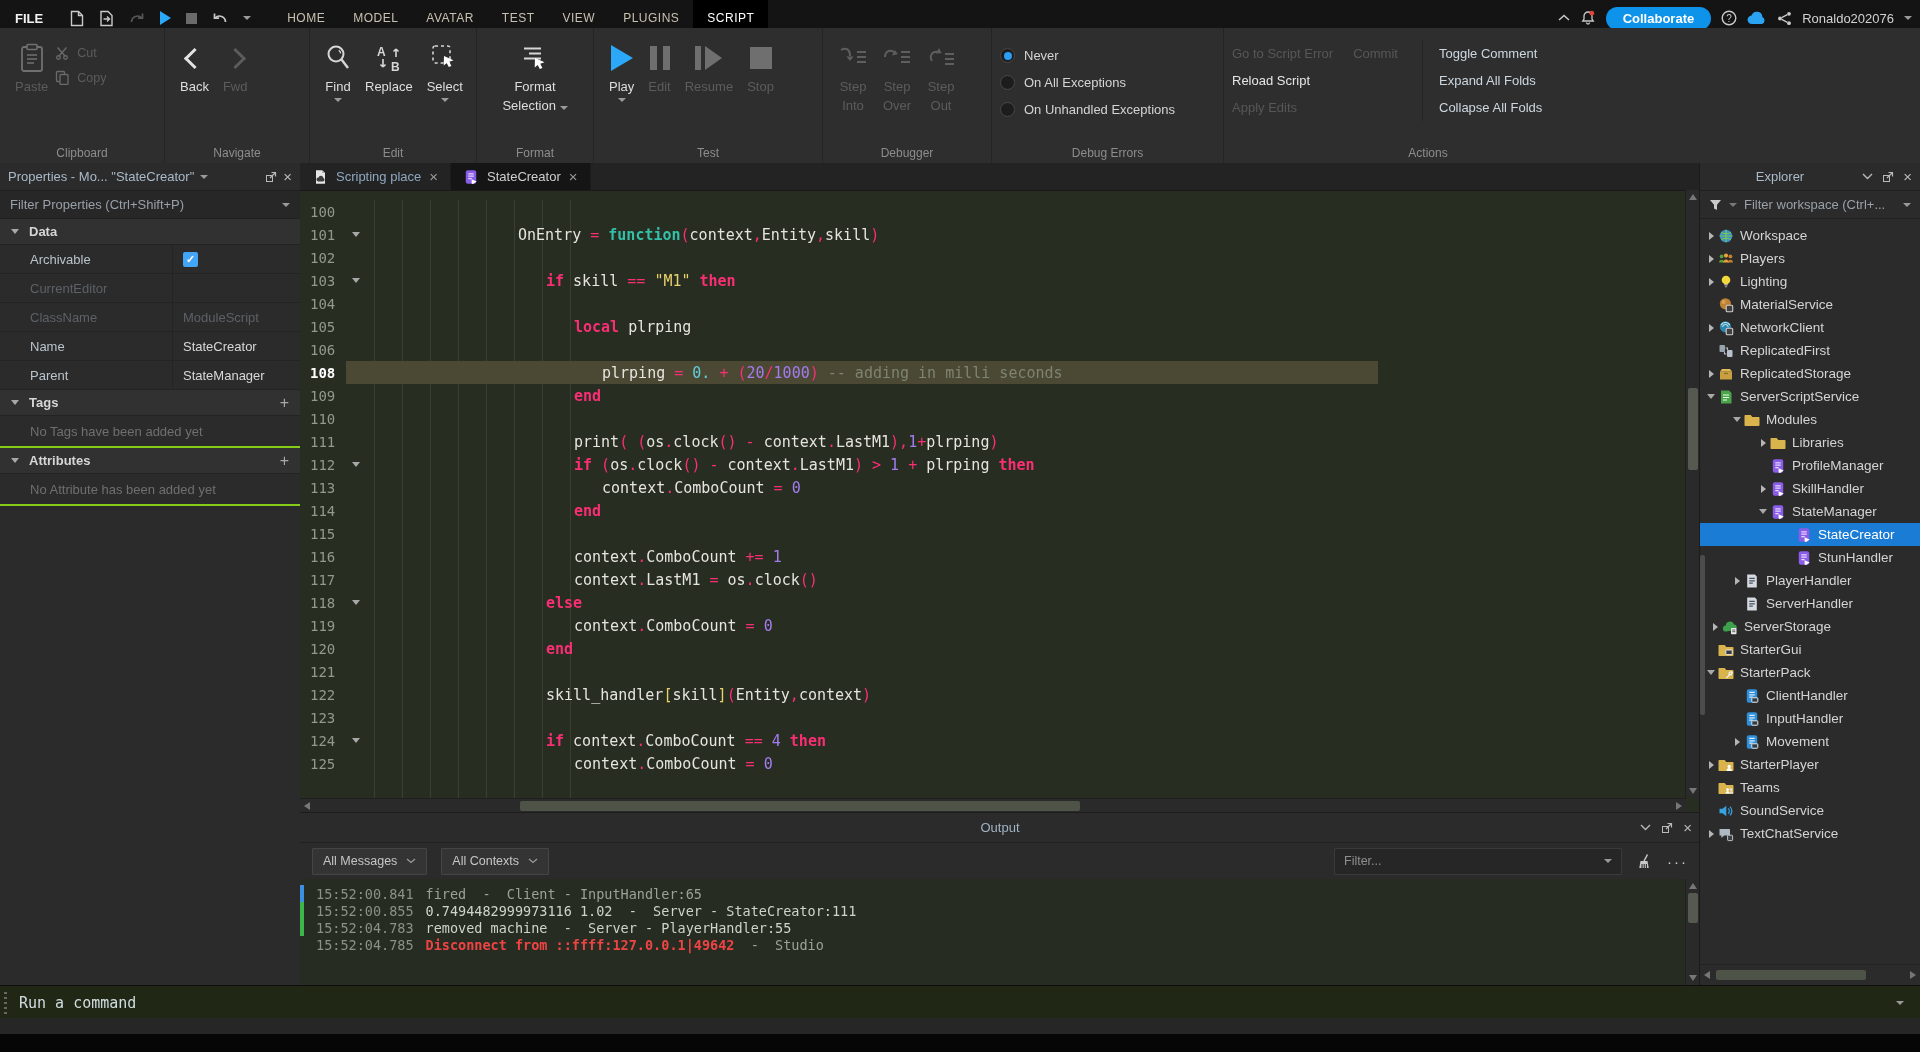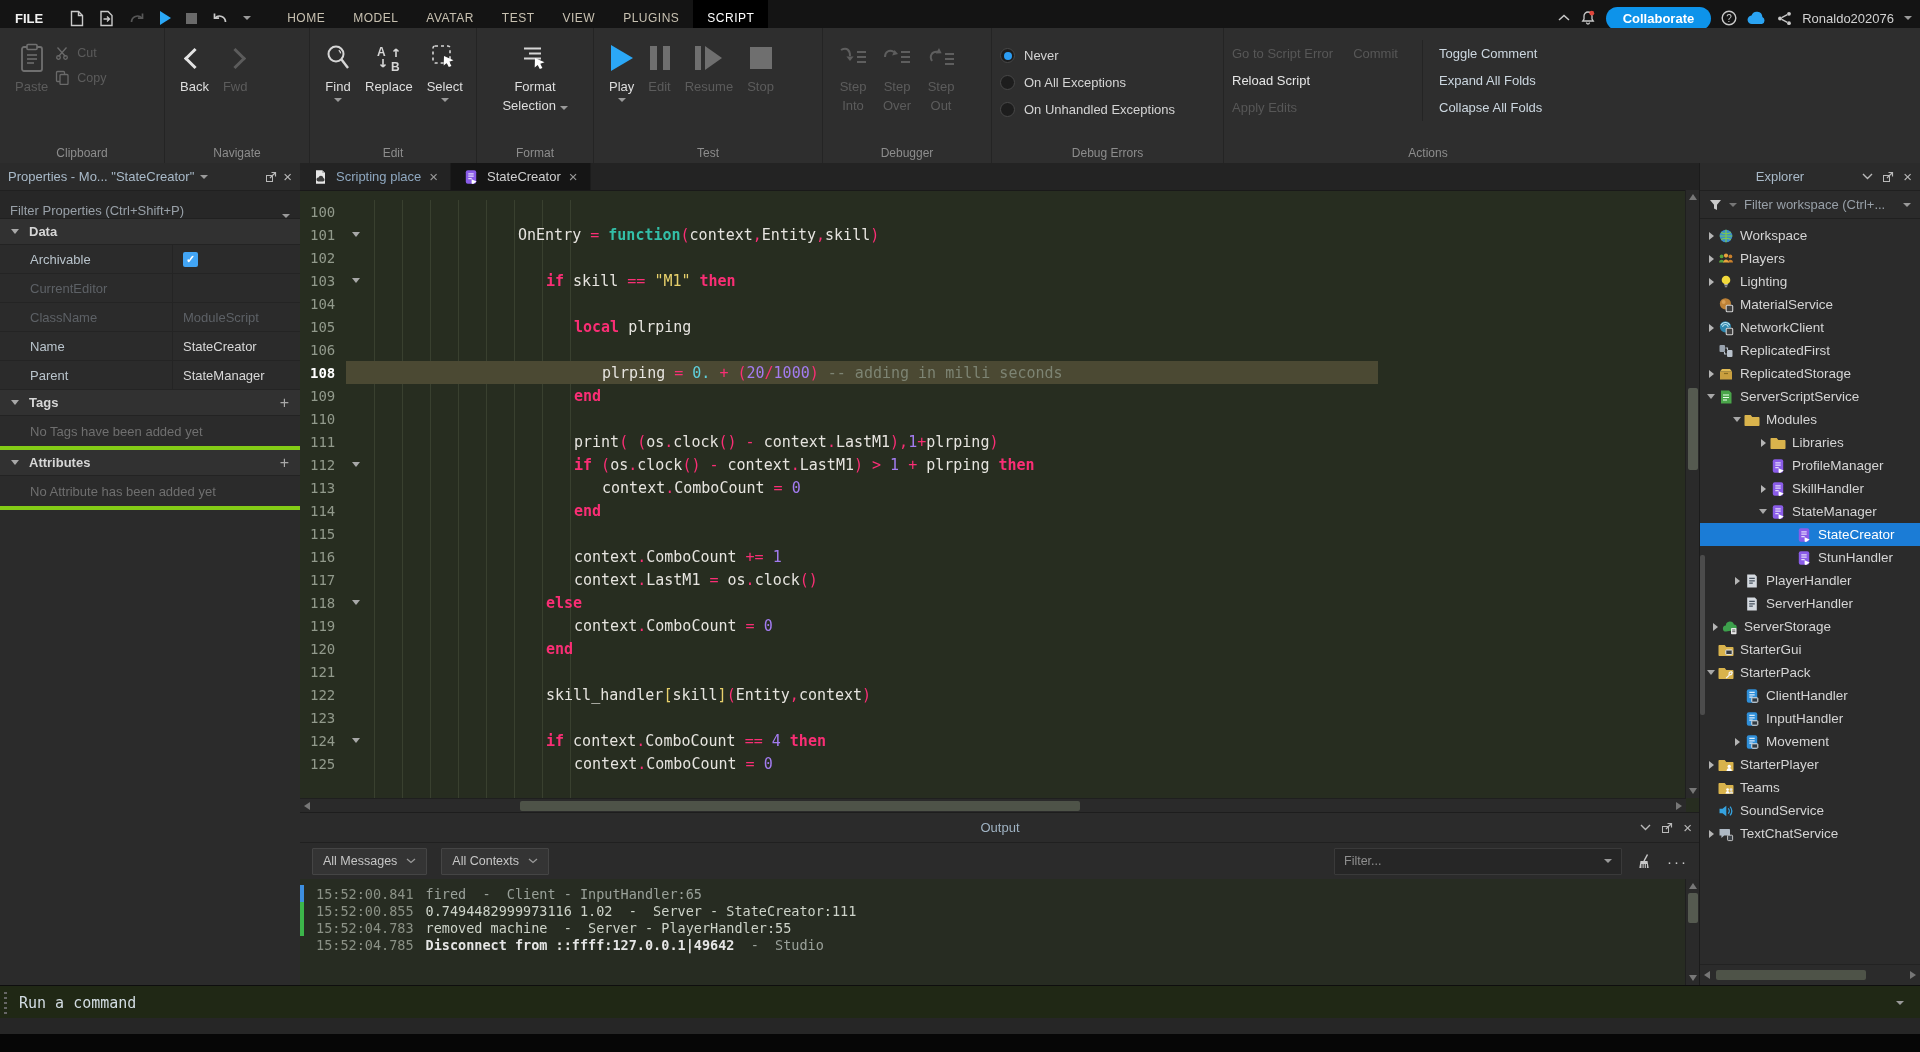--- a/index.html
+++ b/index.html
@@ -42,33 +42,33 @@
   .radio.sel::after{content:"";position:absolute;inset:2.5px;border-radius:50%;background:#2b9df4;}
   .abtn{height:27px;display:flex;align-items:center;font-size:13px;color:#ccd7e0;}
   .abtn.dis{color:#575757}
   .acts{display:flex;padding-top:6px}
   .actsL{width:190px;display:flex;flex-direction:column}
   .actsR{padding-left:16px;border-left:1px solid #242424;display:flex;flex-direction:column}
   
   .props{position:absolute;top:163px;left:0;width:300px;bottom:67px;background:#2b2b2b;border-right:1px solid #1b1b1b;}
   .phead{height:27px;display:flex;align-items:center;gap:6px;padding:0 8px;border-bottom:1px solid #202020;color:#a9bac9;font-size:13px;}
   .phead .sp{flex:1}
-  .pfilter{height:27px;background:#272727;border-bottom:1px solid #202020;display:flex;align-items:flex-end;padding:0 10px;color:#98a0a8;font-size:13px;}
+  .pfilter{height:27px;background:#272727;border-bottom:1px solid #202020;display:flex;align-items:center;padding:0 10px;color:#98a0a8;font-size:13px;}
   .pfilter .sp{flex:1}
   .psec{height:25px;background:#313131;display:flex;align-items:center;gap:10px;padding:0 11px;color:#d6d6d6;font-weight:bold;font-size:13px;border-bottom:1px solid #232323;}
   .psec .sp{flex:1}
   .plus{color:#a8a8a8;font-size:16px;font-weight:normal;}
   .tri-d{width:0;height:0;border-left:4.5px solid transparent;border-right:4.5px solid transparent;border-top:5px solid #a8a8a8;flex:none}
   .tri-r{width:0;height:0;border-top:4.5px solid transparent;border-bottom:4.5px solid transparent;border-left:5px solid #b5b5b5;flex:none}
   .prow{height:28px;display:flex;border-bottom:1px solid #242424;font-size:13px;}
   .plab{width:142px;padding-left:30px;display:flex;align-items:center;color:#b9c4cc;border-right:1px solid #242424;}
   .pval{flex:1;padding-left:10px;display:flex;align-items:center;color:#d8d8d8;}
   .dis2{color:#5d6166 !important;}
   .chk{width:15px;height:15px;background:#42a5f5;border-radius:2px;color:#fff;font-size:11px;display:flex;align-items:center;justify-content:center;font-weight:bold;}
-  .pempty{height:30px;display:flex;align-items:center;padding-left:30px;color:#6f6f6f;border-bottom:4px solid #84cc16;}
+  .pempty{height:30px;display:flex;align-items:center;padding-left:30px;color:#6f6f6f;border-bottom:2px solid #84cc16;}
   
   .center{position:absolute;left:300px;top:163px;width:1400px;bottom:67px;background:#272d20;}
   .tabbar{position:absolute;top:0;left:0;right:0;height:27px;background:#232323;display:flex;border-bottom:1px solid #191919;}
   .etab{display:flex;align-items:center;gap:8px;padding:0 12px;font-size:13px;color:#8fa8c0;border-right:1px solid #1c1c1c;}
   .etab.active{background:#151515;color:#cfcfcf;}
   .etab .x{color:#9a9a9a;font-size:15px;line-height:1;}
   .editor{position:absolute;top:27px;left:0;right:14px;height:608px;overflow:hidden;}
   .codewrap{position:absolute;inset:0;padding-top:10px;
     background-image:linear-gradient(#39402f,#39402f),linear-gradient(#39402f,#39402f),linear-gradient(#39402f,#39402f),linear-gradient(#39402f,#39402f),linear-gradient(#39402f,#39402f),linear-gradient(#39402f,#39402f),linear-gradient(#39402f,#39402f),linear-gradient(#39402f,#39402f);
     background-repeat:no-repeat;background-size:1px calc(100% - 10px);
@@ -99,21 +99,21 @@
   .xchar{color:#b9b9b9;font-size:15px;line-height:1}
   .otool{height:36px;display:flex;align-items:center;padding:0 12px;gap:14px;border-bottom:1px solid #202020;}
   .odrop{height:25px;display:flex;align-items:center;gap:9px;padding:0 10px;background:#343434;border:1px solid #454545;color:#c6c6c6;font-size:12.5px;border-radius:1px;}
   .ofilter{margin-left:auto;width:268px;height:25px;background:#262626;border:1px solid #3a3a3a;color:#8f8f8f;display:flex;align-items:center;padding:0 9px;font-size:12.5px;border-radius:1px;}
   .ofilter .sp{flex:1}
   .olog{position:absolute;top:66px;left:0;right:14px;bottom:0;background:#272c22;padding-top:6px;overflow:hidden;
         font-family:"DejaVu Sans Mono",monospace;font-size:13.5px;}
   .oline{height:17px;display:flex;align-items:center;position:relative;padding-left:16px;white-space:pre;}
   .obar{position:absolute;left:0;top:0;bottom:0;width:4px;}
   .otime{color:#8b9186;margin-right:12px;}
-  .o-dim{color:#9aa19a}.o-norm{color:#ced4ca}.o-mag{color:#e5e5e5;font-weight:bold}
+  .o-dim{color:#9aa19a}.o-norm{color:#ced4ca}.o-mag{color:#ef4444;font-weight:bold}
   .ovscroll{position:absolute;top:66px;right:0;width:14px;bottom:0;background:#2a2a2a;border-left:1px solid #1f1f1f;}
   
   .expl{position:absolute;top:163px;right:0;width:220px;bottom:67px;background:#2b2b2b;border-left:1px solid #1b1b1b;}
   .ehead{height:27px;display:flex;align-items:center;border-bottom:1px solid #202020;position:relative;color:#a9bac9;font-size:13px;}
   .ehead .ttl{position:absolute;left:0;right:60px;text-align:center;}
   .eheadIcons{position:absolute;right:8px;display:flex;align-items:center;gap:9px;}
   .efilter{height:27px;border-bottom:1px solid #202020;display:flex;align-items:center;gap:7px;padding:0 9px;color:#98a0a8;font-size:13px;}
   .efilter .sp{flex:1}
   .etree{position:absolute;top:58px;left:0;right:0;bottom:20px;overflow:hidden;padding-top:3px;}
   .erow{height:23px;display:flex;align-items:center;font-size:13.5px;color:#d4d4d4;}

